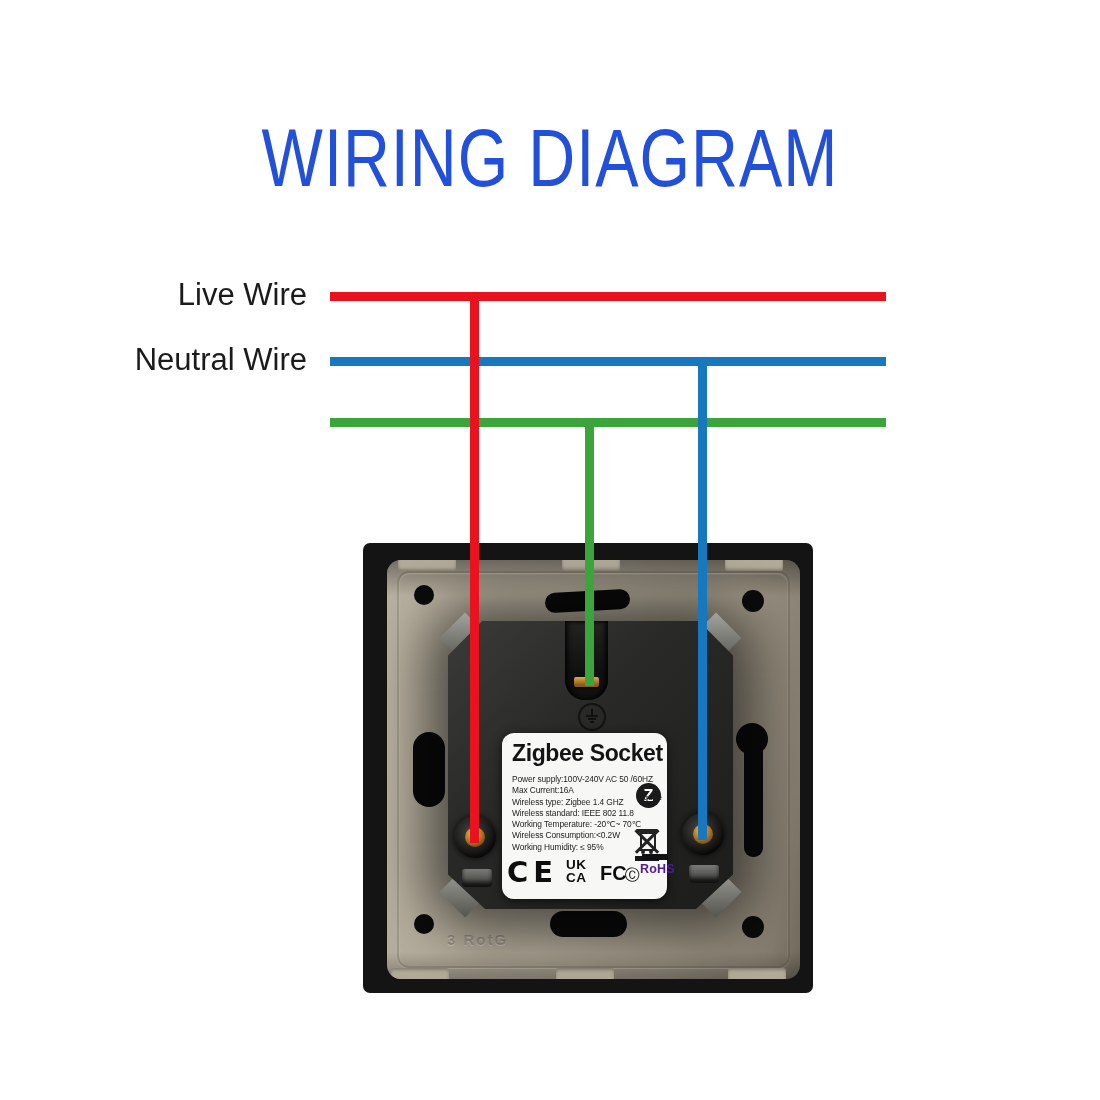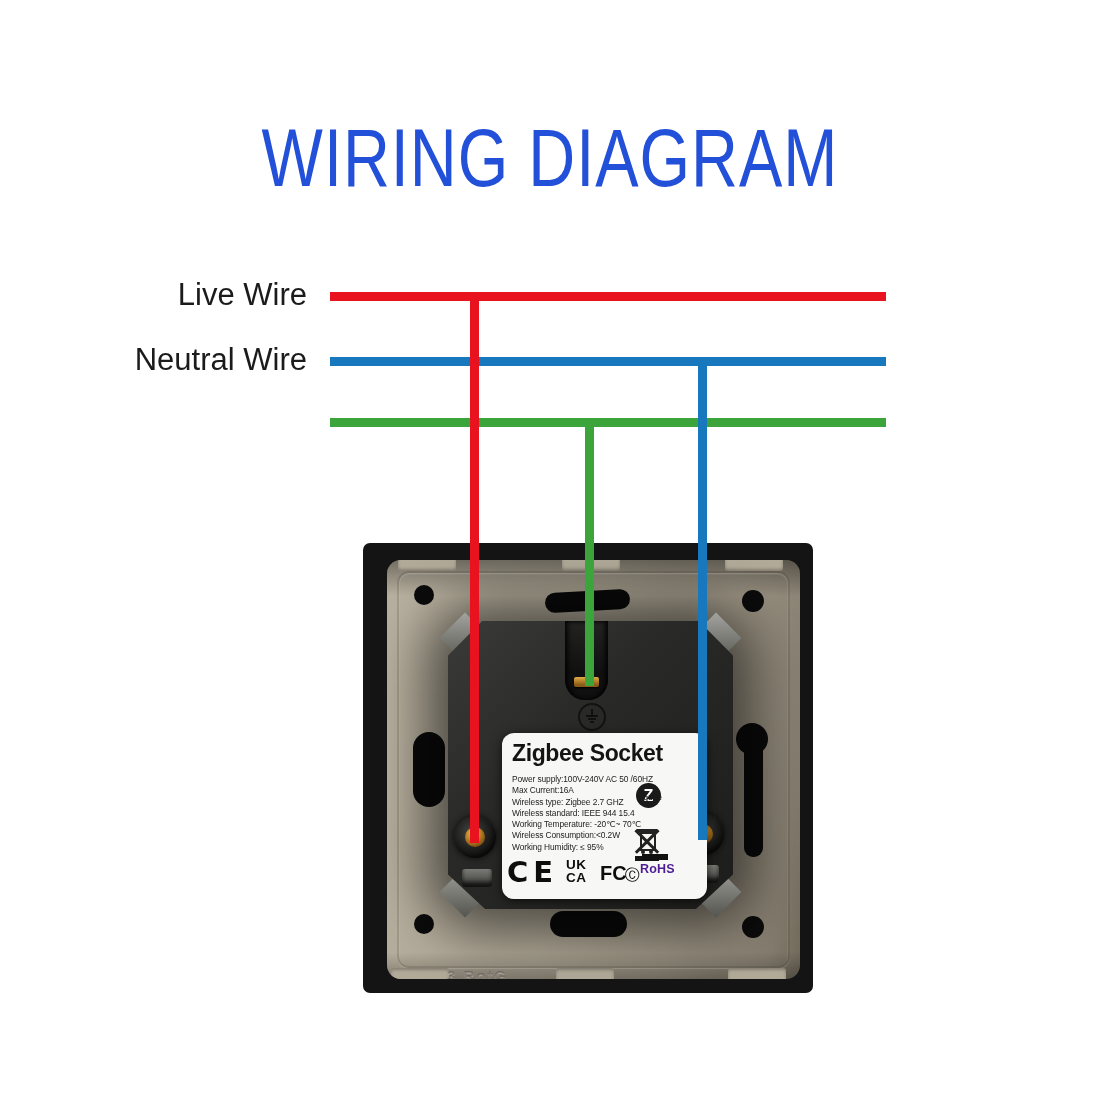--- a/index.html
+++ b/index.html
@@ -45,21 +45,21 @@
          background:linear-gradient(180deg,#e0ac45,#8a5a16 80%);box-shadow:0 1px 2px #000;}
   .gnd{left:130px;top:82px;width:24px;height:24px;border-radius:50%;border:2px solid rgba(0,0,0,0.55);}
   .gnd i{position:absolute;background:rgba(0,0,0,0.6);display:block;}
 
   .term-outer{width:42px;height:42px;border-radius:50%;
               background:radial-gradient(circle at 42% 38%,#454543 0%,#191918 55%,#060606 75%);
               box-shadow:0 0 6px rgba(0,0,0,0.8);}
   .term-gold{position:absolute;left:11px;top:11px;width:20px;height:20px;border-radius:50%;
              background:radial-gradient(circle at 40% 32%,#edbd55 0%,#b57a20 45%,#6b4410 85%);}
 
-  .mlabel{left:54px;top:112px;width:205px;height:166px;background:#f7f7f5;border-radius:12px;
+  .mlabel{left:54px;top:112px;width:165px;height:166px;background:#f7f7f5;border-radius:12px;
           box-shadow:0 2px 10px rgba(0,0,0,0.65);color:#141414;}
   .mlabel-title{left:10px;top:7px;font-size:23px;font-weight:bold;letter-spacing:-0.4px;white-space:nowrap;}
   .specs{left:10px;top:41px;font-size:8.4px;line-height:11.3px;letter-spacing:-0.1px;color:#1d1d1d;white-space:nowrap;}
   .zlogo{left:134px;top:50px;width:25px;height:25px;border-radius:50%;background:#1a1a1a;
          color:#ffffff;font-size:16px;font-weight:bold;text-align:center;line-height:25px;}
   .zword{left:135px;top:60px;font-size:7.5px;font-weight:bold;color:#1a1a1a;letter-spacing:0.3px;}
 
   .weee{left:132px;top:94px;width:26px;height:34px;}
   .weee-lid{left:3px;top:2px;width:20px;height:2.5px;background:#222;}
   .weee-body{left:6px;top:5px;width:12px;height:15px;border:2px solid #222;}
@@ -75,21 +75,21 @@
   .fcc{left:98px;top:129px;color:#0d0d0d;white-space:nowrap;}
   .fcc .f1{font-size:20px;font-weight:800;}
   .fcc .f2{font-size:15px;font-weight:400;margin-left:-2px;}
   .rohs{left:138px;top:121px;color:#4c1d95;}
   .rohs-bar{width:26px;height:6px;background:#111;margin-left:2px;}
   .rohs-txt{font-size:12.5px;font-weight:700;margin-top:2px;letter-spacing:0.2px;}
 
   .screw{width:30px;height:18px;border-radius:3px;background:linear-gradient(180deg,#7a7a76,#393937);
          box-shadow:inset 0 -5px 4px rgba(0,0,0,0.7);}
   .stamp{left:60px;top:371px;font-size:15px;letter-spacing:2px;color:rgba(35,31,24,0.28);
-         text-shadow:0 1px 1px rgba(255,255,255,0.35);font-weight:bold;margin-top:36px;}
+         text-shadow:0 1px 1px rgba(255,255,255,0.35);font-weight:bold;}
 </style>
 </head>
 <body>
 
 <div class="canvas">
 
   <h1 class="abs title" style="color: rgb(35, 80, 216);">WIRING DIAGRAM</h1>
 
   <div class="abs wlabel" style="top:277px;margin-left:28px;">Live Wire</div>
   <div class="abs wlabel" style="top:342px;margin-left:8px;">Neutral Wire</div>
@@ -145,22 +145,22 @@
         </div>
 
         <div class="abs screw" style="left:14px;top:248px;"></div>
         <div class="abs screw" style="left:241px;top:244px;"></div>
 
         <div class="abs mlabel">
           <div class="abs mlabel-title">Zigbee Socket</div>
           <div class="abs specs">
             <div>Power supply:100V-240V AC  50 /60HZ</div>
             <div>Max Current:16A</div>
-            <div>Wireless type: Zigbee 2.7 GHZ</div>
-            <div>Wireless standard: IEEE 944 15.4</div>
+            <div>Wireless type: Zigbee 1.4 GHZ</div>
+            <div>Wireless standard: IEEE 802 11.8</div>
             <div>Working Temperature:  -20℃~ 70℃</div>
             <div>Wireless Consumption:&lt;0.2W</div>
             <div>Working Humidity: ≤ 95%</div>
           </div>
 
           <div class="abs zlogo">Z</div>
           <div class="abs zword">zigbee</div>
 
           <div class="abs weee">
             <div class="abs weee-lid"></div>

